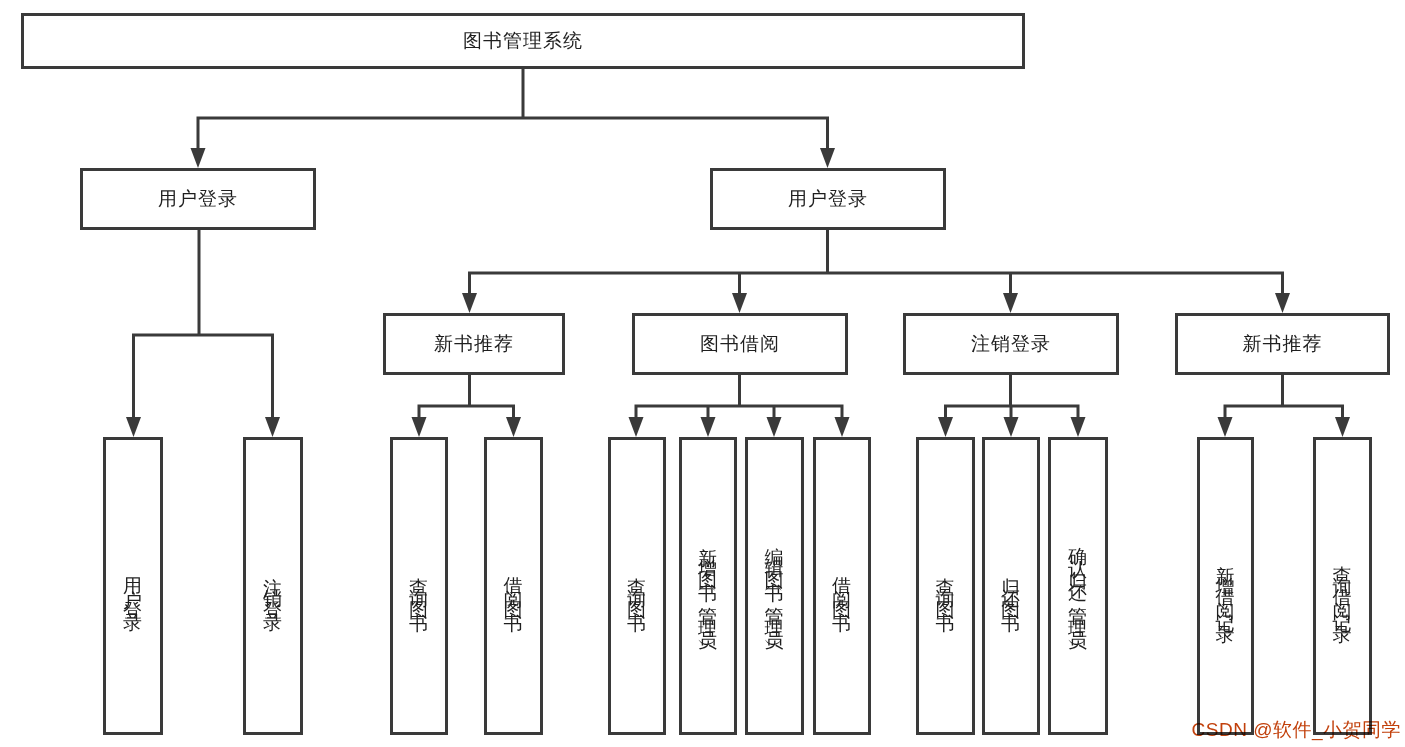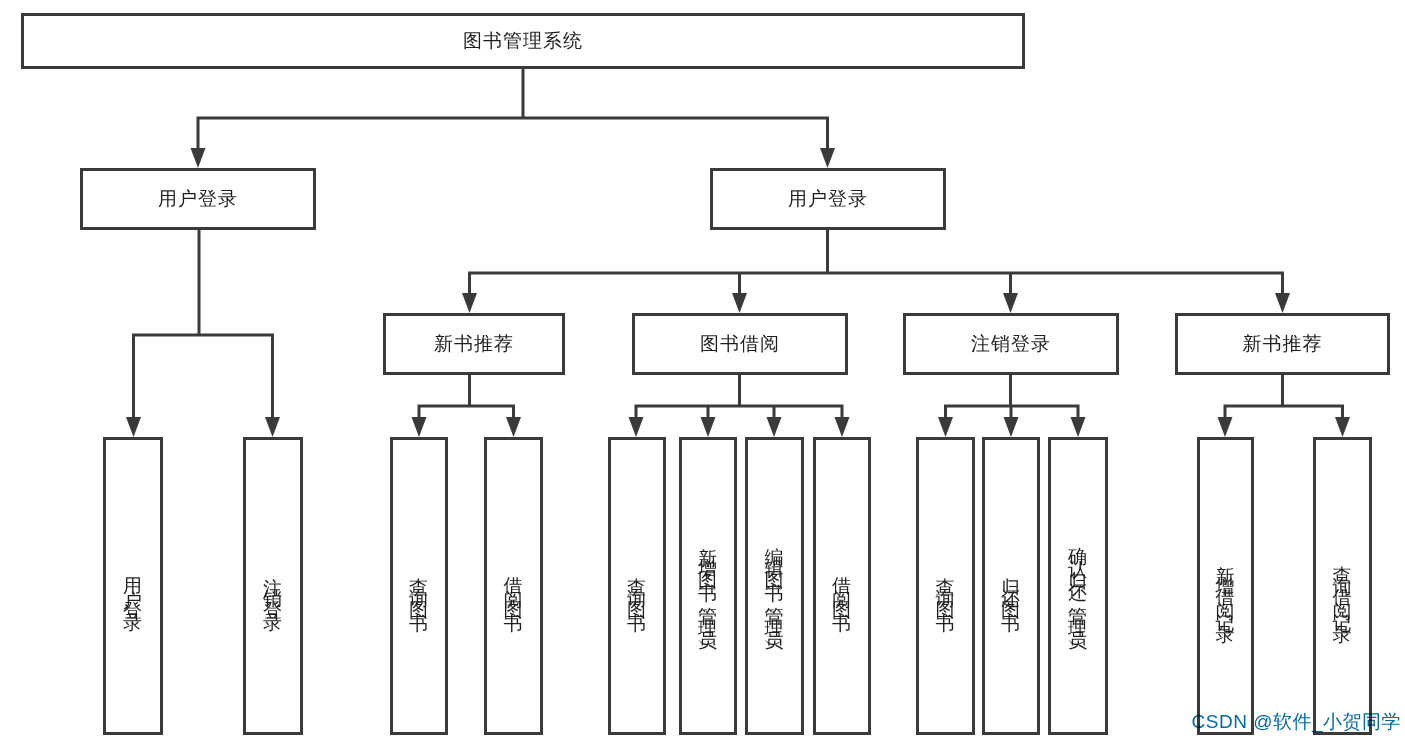--- a/index.html
+++ b/index.html
@@ -42,23 +42,23 @@
     writing-mode: vertical-rl;
     text-orientation: upright;
     font-size: 19px;
     line-height: 1;
     letter-spacing: 12px;
     white-space: nowrap;
   }
   .watermark {
     position: absolute;
     right: 4px;
-    bottom: 12px;
+    bottom: 4px;
     font-size: 19px;
-    color: #0369a1;
+    color: #c2410c;
     letter-spacing: 0.5px;
     white-space: nowrap;
     z-index: 3;
     mix-blend-mode: multiply;
   }
 </style>
 </head>
 <body>
 
 <div class="canvas">

